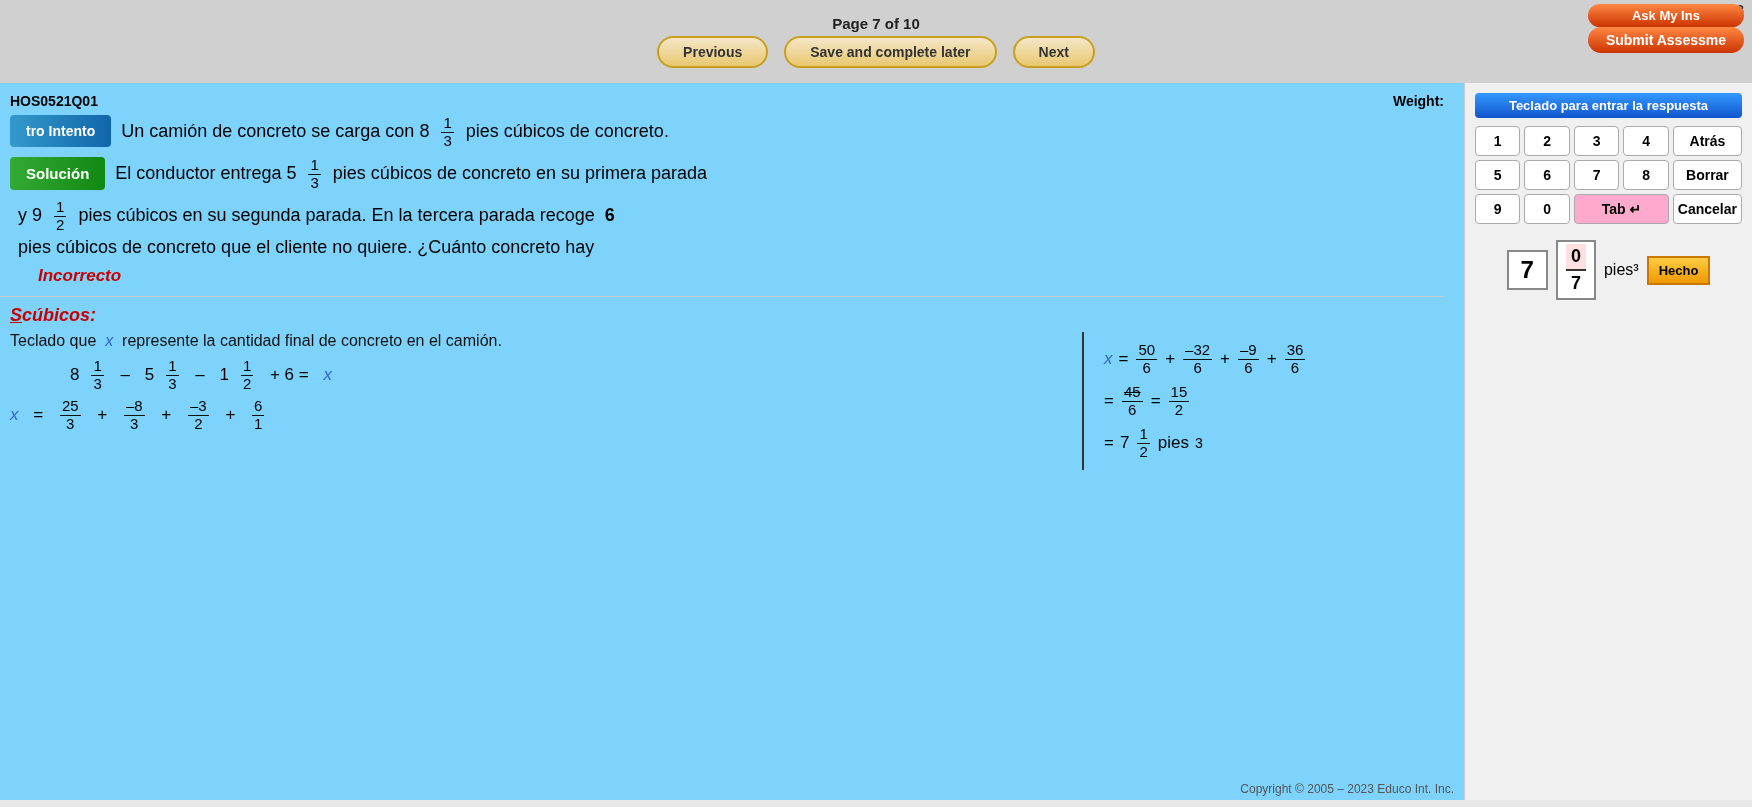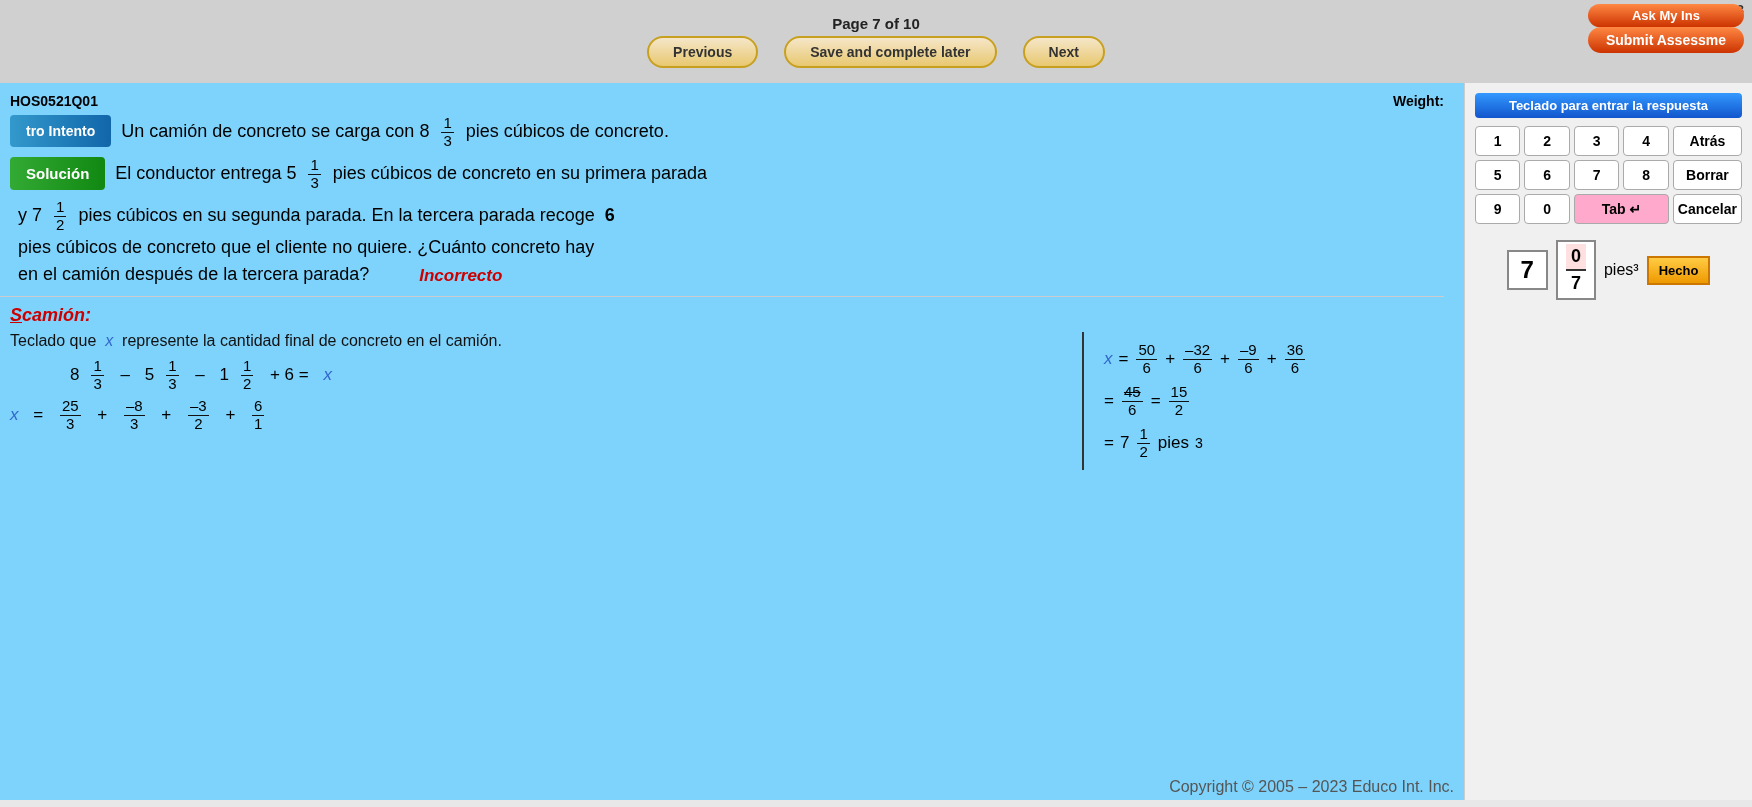--- a/index.html
+++ b/index.html
@@ -22,21 +22,21 @@
     }
     .page-indicator {
       font-weight: bold;
       font-size: 15px;
       color: #222;
       margin-bottom: 4px;
     }
     .nav-buttons {
       display: flex;
       justify-content: center;
-      gap: 26px;
+      gap: 16px;
       align-items: center;
     }
     .nav-btn {
       background: linear-gradient(to bottom, #f5e6c8, #e8c870);
       border: 2px solid #c8a020;
       border-radius: 20px;
       padding: 6px 24px;
       font-size: 14px;
       font-weight: bold;
       color: #333;
@@ -311,21 +311,21 @@
       padding: 5px 10px;
       font-weight: bold;
       font-size: 13px;
       cursor: pointer;
     }
 
     .copyright {
       position: absolute;
       bottom: 4px;
       right: 10px;
-      font-size: 16px;
+      font-size: 12px;
       color: #555;
     }
   </style>
 </head>
 <body>
 
 <div class="top-bar">
   <div class="time-display">01:13</div>
   <div class="page-indicator">Page 7 of 10</div>
   <div class="nav-buttons">
@@ -367,41 +367,40 @@
         <span>El conductor entrega 5</span>
         &nbsp;<span class="frac">
             <span class="num">1</span>
             <span class="den">3</span>
           </span>&nbsp;
         <span>pies cúbicos de concreto en su primera parada</span>
       </div>
     </div>
 
     <div style="padding-left:18px; font-size:18px; margin-top:4px;">
-      <span>y 7</span>
+      <span>y 9</span>
       &nbsp;<span class="frac">
           <span class="num">1</span>
           <span class="den">2</span>
         </span>&nbsp;
       <span>pies cúbicos en su segunda parada. En la tercera parada recoge</span>
       &nbsp;<strong>6</strong>
     </div>
 
     <div style="padding-left:18px; font-size:18px; margin-top:4px;">
       <span>pies cúbicos de concreto que el cliente no quiere. ¿Cuánto concreto hay</span>
     </div>
 
     <div style="padding-left:18px; font-size:18px; margin-top:4px; display:flex; align-items:center; gap:30px;">
-      <span>en el camión después de la tercera parada?</span>
       <span class="incorrecto">Incorrecto</span>
     </div>
 
     <div class="solution-section">
       <div class="solution-title">
-        <span style="text-decoration:underline;">S</span><span>camión:</span>
+        <span style="text-decoration:underline;">S</span><span>cúbicos:</span>
       </div>
 
       <div style="display:flex; gap:0;">
 
         <div style="flex:1;">
           <div class="sol-text">
             <span>Teclado que</span>
             &nbsp;<em class="sol-italic">x</em>&nbsp;
             <span>represente la cantidad final de concreto en el camión.</span>
           </div>

